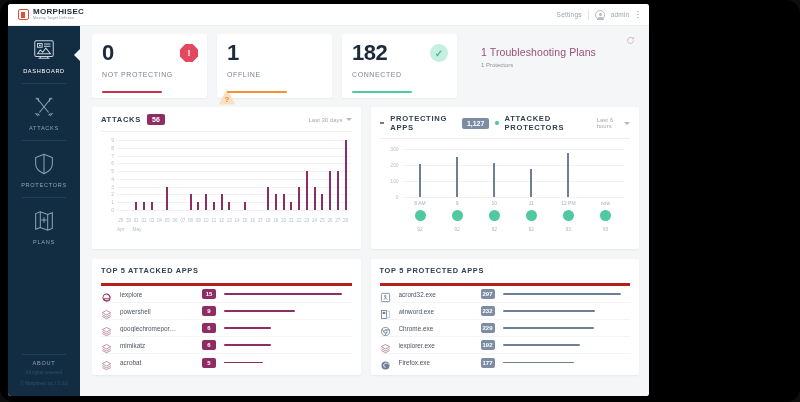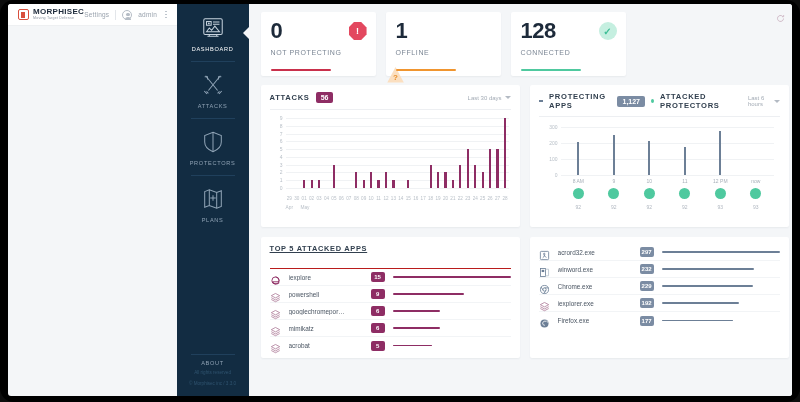--- a/index.html
+++ b/index.html
@@ -12,26 +12,26 @@
   .frame {
     position: relative;
     width: 800px; height: 402px;
     background: #000;
     border-radius: 14px;
     overflow: hidden;
     padding: 4px 8px 6px 8px;
   }
   .screen {
     position: relative;
-    width: 784px; height: 392px;
+    width: 641px; height: 392px;
     background: #f4f6f8;
     border-radius: 3px;
     overflow: hidden;
     display: flex;
-    flex-direction: row;
+    flex-direction: column;
   }
 
   
   .topbar {
     height: 22px;
     background: #ffffff;
     display: flex;
     align-items: center;
     justify-content: space-between;
     padding: 0 8px 0 10px;
@@ -253,21 +253,21 @@
 
   
   .lists { display:flex; gap:10px; margin-top:10px; padding-bottom:8px;}
   .list-panel {
     background:#fff; border-radius:2px; flex:1; min-width:0;
     box-shadow: 0 1px 2px rgba(30,45,65,.06);
     padding: 7px 9px 4px 9px;
   }
   .list-title {
     font-size:7.4px; font-weight:bold; color:#32404f; letter-spacing:.7px;
-    padding-bottom:15px; border-bottom:1px solid #b91c1c;text-decoration:underline;
+    padding-bottom:8px; border-bottom:3px solid #b91c1c;
   }
   .list-row {
     display:flex; align-items:center; gap:8px;
     height:17px; border-bottom:1px solid #f2f4f6;
   }
   .list-row:last-child { border-bottom:none; }
   .row-icon { width:11px; height:11px; flex:0 0 11px; }
   .row-name { font-size:6.4px; color:#4a5562; width:74px; flex:0 0 74px;
               white-space:nowrap; overflow:hidden; }
   .row-chip {
@@ -376,26 +376,30 @@
         <div class="stat-card">
           <div class="stat-num">1</div>
           <div class="stat-label">OFFLINE</div>
           <div class="stat-badge tri">
                 <span>?</span>
               </div>
           <div class="stat-rule" style="background:#f0952f;width:60px;"></div>
         </div>
 
         <div class="stat-card">
-          <div class="stat-num">128</div>
+          <div class="stat-num">182</div>
           <div class="stat-label">CONNECTED</div>
           <div class="stat-badge circ">✓</div>
           <div class="stat-rule" style="background:#4fc99f;width:60px;"></div>
         </div>
 
+        <div class="plans-block">
+          <div class="plans-title">1 Troubleshooting Plans</div>
+          <div class="plans-sub">1 Protectors</div>
+        </div>
       </div>
 
       <div class="panels">
 
         <div class="panel">
           <div class="panel-head">
             <span class="panel-title">ATTACKS</span>
             <span class="count-chip chip-purple">56</span>
             <span class="period">
               <span>Last 30 days</span>
@@ -712,20 +716,21 @@
                       <path d="M1.4 6.2L6 8.6l4.6-2.4M1.4 8.2L6 10.6l4.6-2.4"></path>
                     </svg></span>
                   <span class="row-name">acrobat</span>
                   <span class="row-chip chip-purple">5</span>
                   <span class="row-bar bar-purple" style="width: 39px;"></span>
                 </div>
               </div>
         </div>
 
         <div class="list-panel">
+          <div class="list-title">TOP 5 PROTECTED APPS</div>
           <div id="protected-rows">
                 <div class="list-row">
                   <span class="row-icon"><svg viewBox="0 0 12 12" fill="none" stroke="#6c7f96" stroke-width=".9">
                       <rect x="1.5" y="1.5" width="9" height="9" rx="1"></rect>
                       <path d="M4 8.6c2-1.4 2.6-3.6 2.2-4.8-.3-.9-1.2-.6-1.1.4.2 1.6 1.6 3.4 3 3.9"></path>
                     </svg></span>
                   <span class="row-name">acrord32.exe</span>
                   <span class="row-chip chip-slate">297</span>
                   <span class="row-bar bar-slate" style="width: 118px;"></span>
                 </div>

